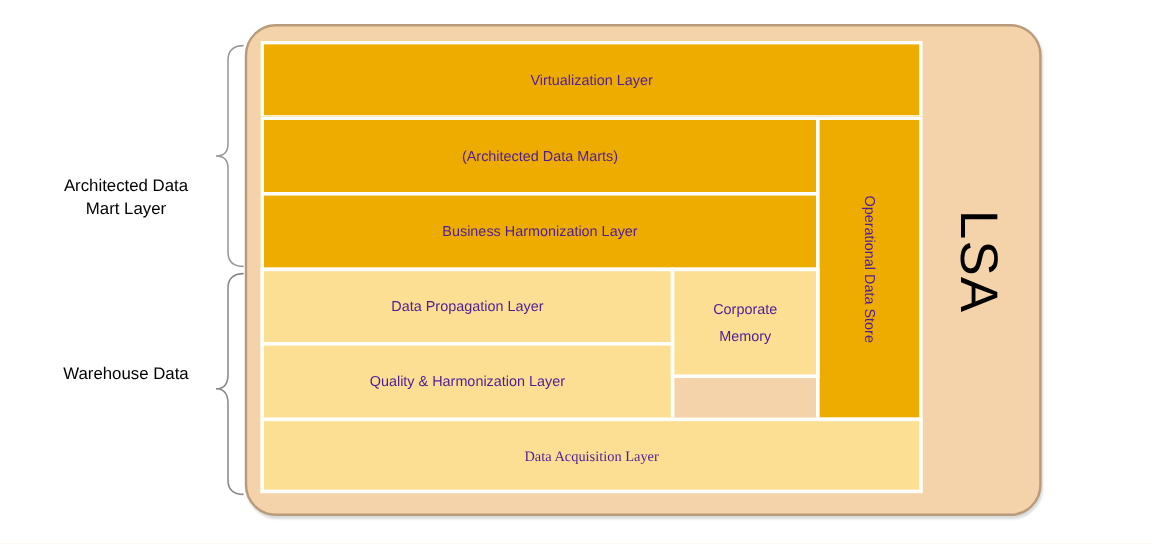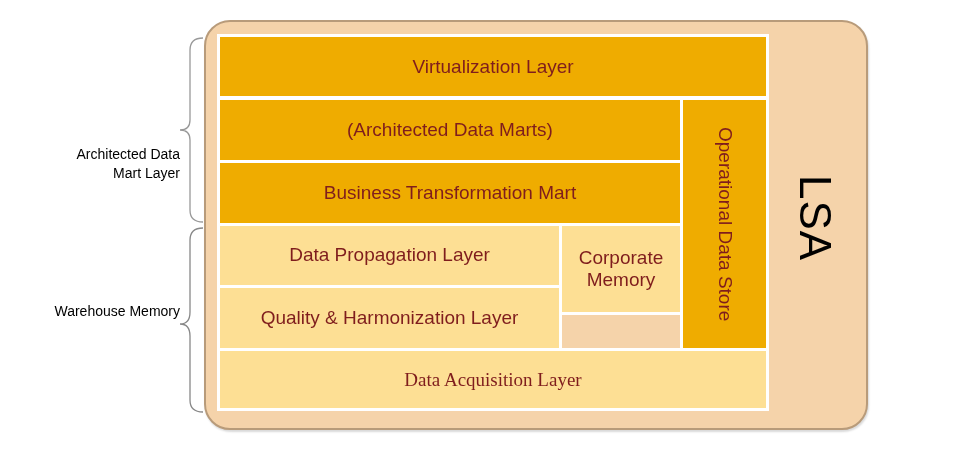--- a/index.html
+++ b/index.html
@@ -6,60 +6,60 @@
   body { width: 960px; height: 453px; position: relative; overflow: hidden;
          font-family: "Liberation Sans", sans-serif; }
   .outer {
     position: absolute; left: 204px; top: 20px; width: 660px; height: 406px;
     background: #f5d3aa; border: 2px solid #b89b7a; border-radius: 26px;
     box-shadow: 1px 2px 2px rgba(0,0,0,0.15);
   }
   .cell {
     position: absolute; box-sizing: border-box; border: 3px solid #ffffff;
     display: flex; align-items: center; justify-content: center; text-align: center;
-    font-size: 19px; color: #7f1d1d; line-height: 22px;
+    font-size: 12px; color: #4c1d95; line-height: 22px;
   }
   .dark { background: #efac00; }
   .light { background: #fddf94; }
   .vert-text { writing-mode: vertical-rl; white-space: nowrap; }
   .lsa { position: absolute; left: 790px; top: 175px; font-size: 44px; color: #000;
          writing-mode: vertical-rl; letter-spacing: 1px; }
-  .side-label { position: absolute; font-size: 14px; color: #000; text-align: right; line-height: 19px; }
+  .side-label { position: absolute; font-size: 14px; color: #000; text-align: center; line-height: 19px; }
   svg.brace { position: absolute; }
 </style>
 </head>
 <body>
 
 <svg class="brace" style="left:176px;top:36px" width="30" height="188" viewBox="0 0 30 188">
   <path d="M27 2 Q14 2 14 14 L14 84 Q14 94 4 94 Q14 94 14 104 L14 174 Q14 186 27 186" fill="none" stroke="#999999" stroke-width="1.3"></path>
 </svg>
 <svg class="brace" style="left:176px;top:226px" width="30" height="188" viewBox="0 0 30 188">
   <path d="M27 2 Q14 2 14 14 L14 86 Q14 98 4 98 Q14 98 14 110 L14 174 Q14 186 27 186" fill="none" stroke="#888888" stroke-width="1.3"></path>
 </svg>
 
 <div class="side-label" style="left:30px;top:145px;width:150px;">
   <div>Architected Data</div>
   <div>Mart Layer</div>
 </div>
 <div class="side-label" style="left:30px;top:302px;width:150px;">
-  <div>Warehouse Memory</div>
+  <div>Warehouse Data</div>
 </div>
 
 <div class="outer"></div>
 
 <div class="cell dark" style="left:217px;top:34px;width:552px;height:65px;">
   <span>Virtualization Layer</span>
 </div>
 
 <div class="cell dark" style="left:217px;top:97px;width:466px;height:66px;flex-direction:column;">
   <span>(Architected Data Marts)</span>
 </div>
 
 <div class="cell dark" style="left:217px;top:160px;width:466px;height:66px;">
-  <span>Business Transformation Mart</span>
+  <span>Business Harmonization Layer</span>
 </div>
 
 <div class="cell dark" style="left:680px;top:97px;width:89px;height:254px;">
   <span class="vert-text">Operational Data Store</span>
 </div>
 
 <div class="cell light" style="left:217px;top:223px;width:345px;height:66px;">
   <span style="margin-top:-2px;">Data Propagation Layer</span>
 </div>
 

